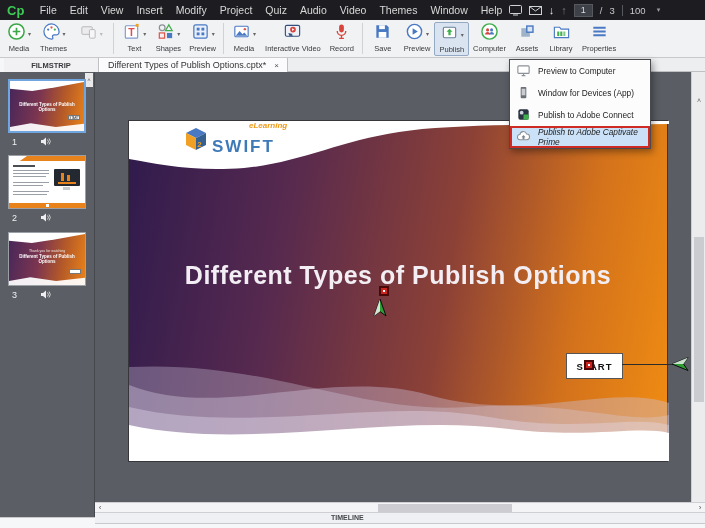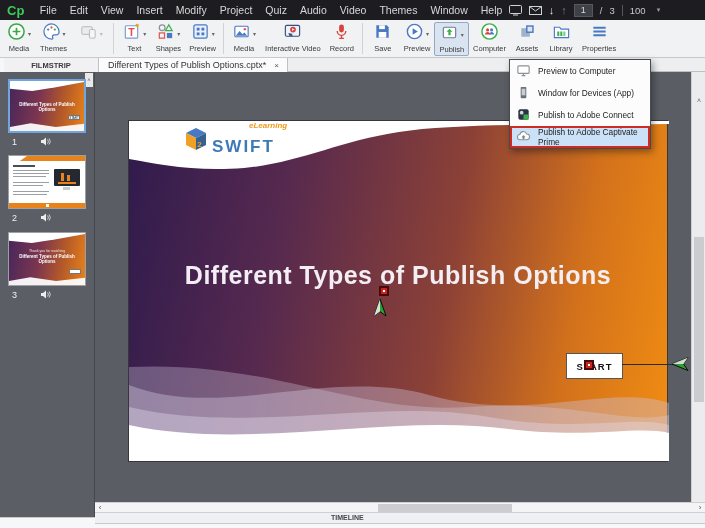--- a/index.html
+++ b/index.html
@@ -82,21 +82,21 @@
   .harrow{position:absolute;top:0;height:11px;width:10px;color:#555;font-size:8px;line-height:10px;text-align:center;}
   .hthumb{position:absolute;left:283px;top:1px;width:134px;height:8px;background:#cdcdd1;}
   .timelinebar{position:absolute;left:95px;top:513px;width:610px;height:11px;background:#eef0f3;border-bottom:1px solid #c9c9cc;}
   .timelinebar span{position:absolute;left:236px;top:1px;font-size:7px;font-weight:bold;color:#44464a;}
   .bottomstrip{position:absolute;left:0;top:524px;width:705px;height:4px;background:#f6f7f9;}
   .fs-bottom{position:absolute;left:0;top:517px;width:95px;height:11px;background:#f6f7f9;border-top:1px solid #c9c9cc;}
 
   
   .pubmenu{position:absolute;left:509px;top:59px;width:142px;background:#fcfcfd;border:1px solid #4a4a4e;box-shadow:2px 3px 7px rgba(0,0,0,.38);z-index:20;}
   .pm-item{height:22px;display:flex;align-items:center;gap:7px;padding-left:6px;font-size:8.3px;color:#222;}
-  .pm-item.highlighted{background:#cae1f7;outline:2px solid #cf2b25;outline-offset:-2px;}
+  .pm-item.highlighted{background:#cae1f7;outline:2px solid #cf2b25;outline-offset:-2px;font-style:italic;}
 </style>
 </head>
 <body>
 
 <div id="app">
 
   <div class="menubar">
     <span class="logo">Cp</span>
     <span class="menu-item">File</span>
     <span class="menu-item">Edit</span>

